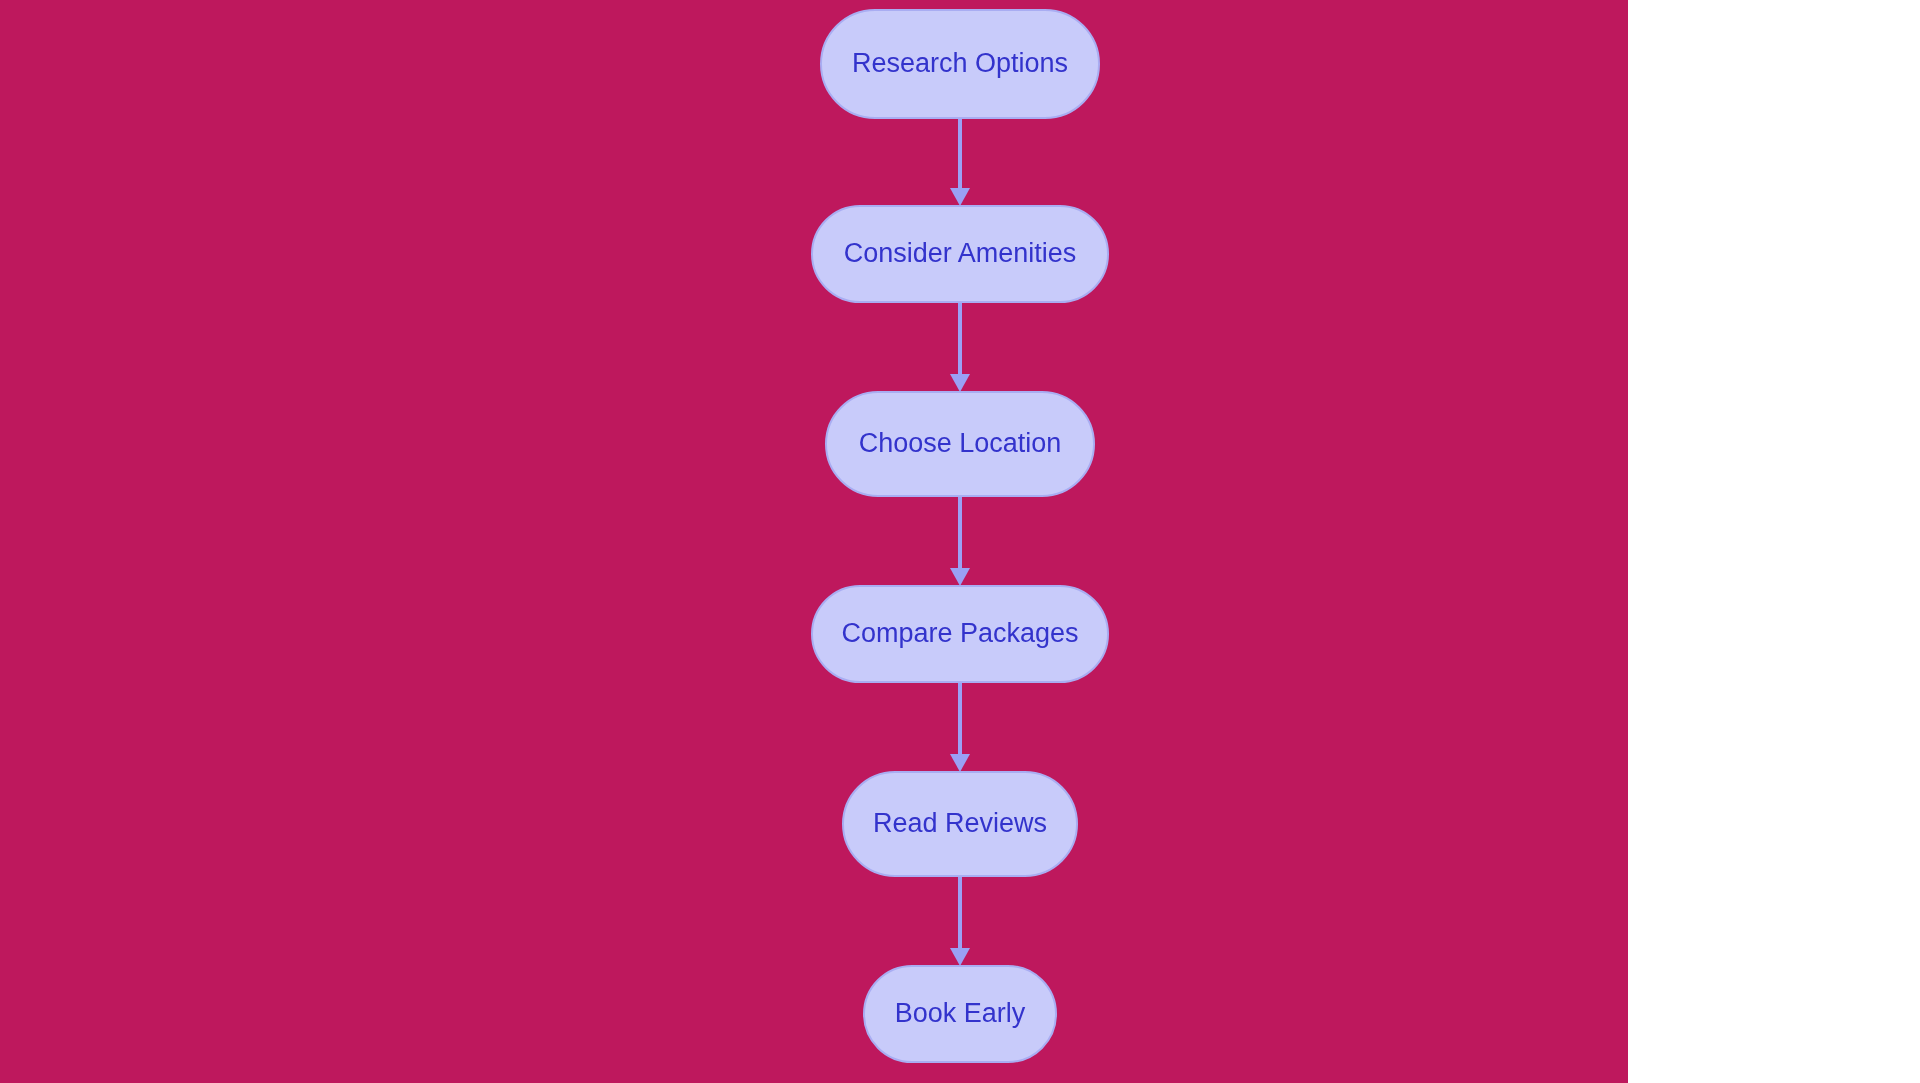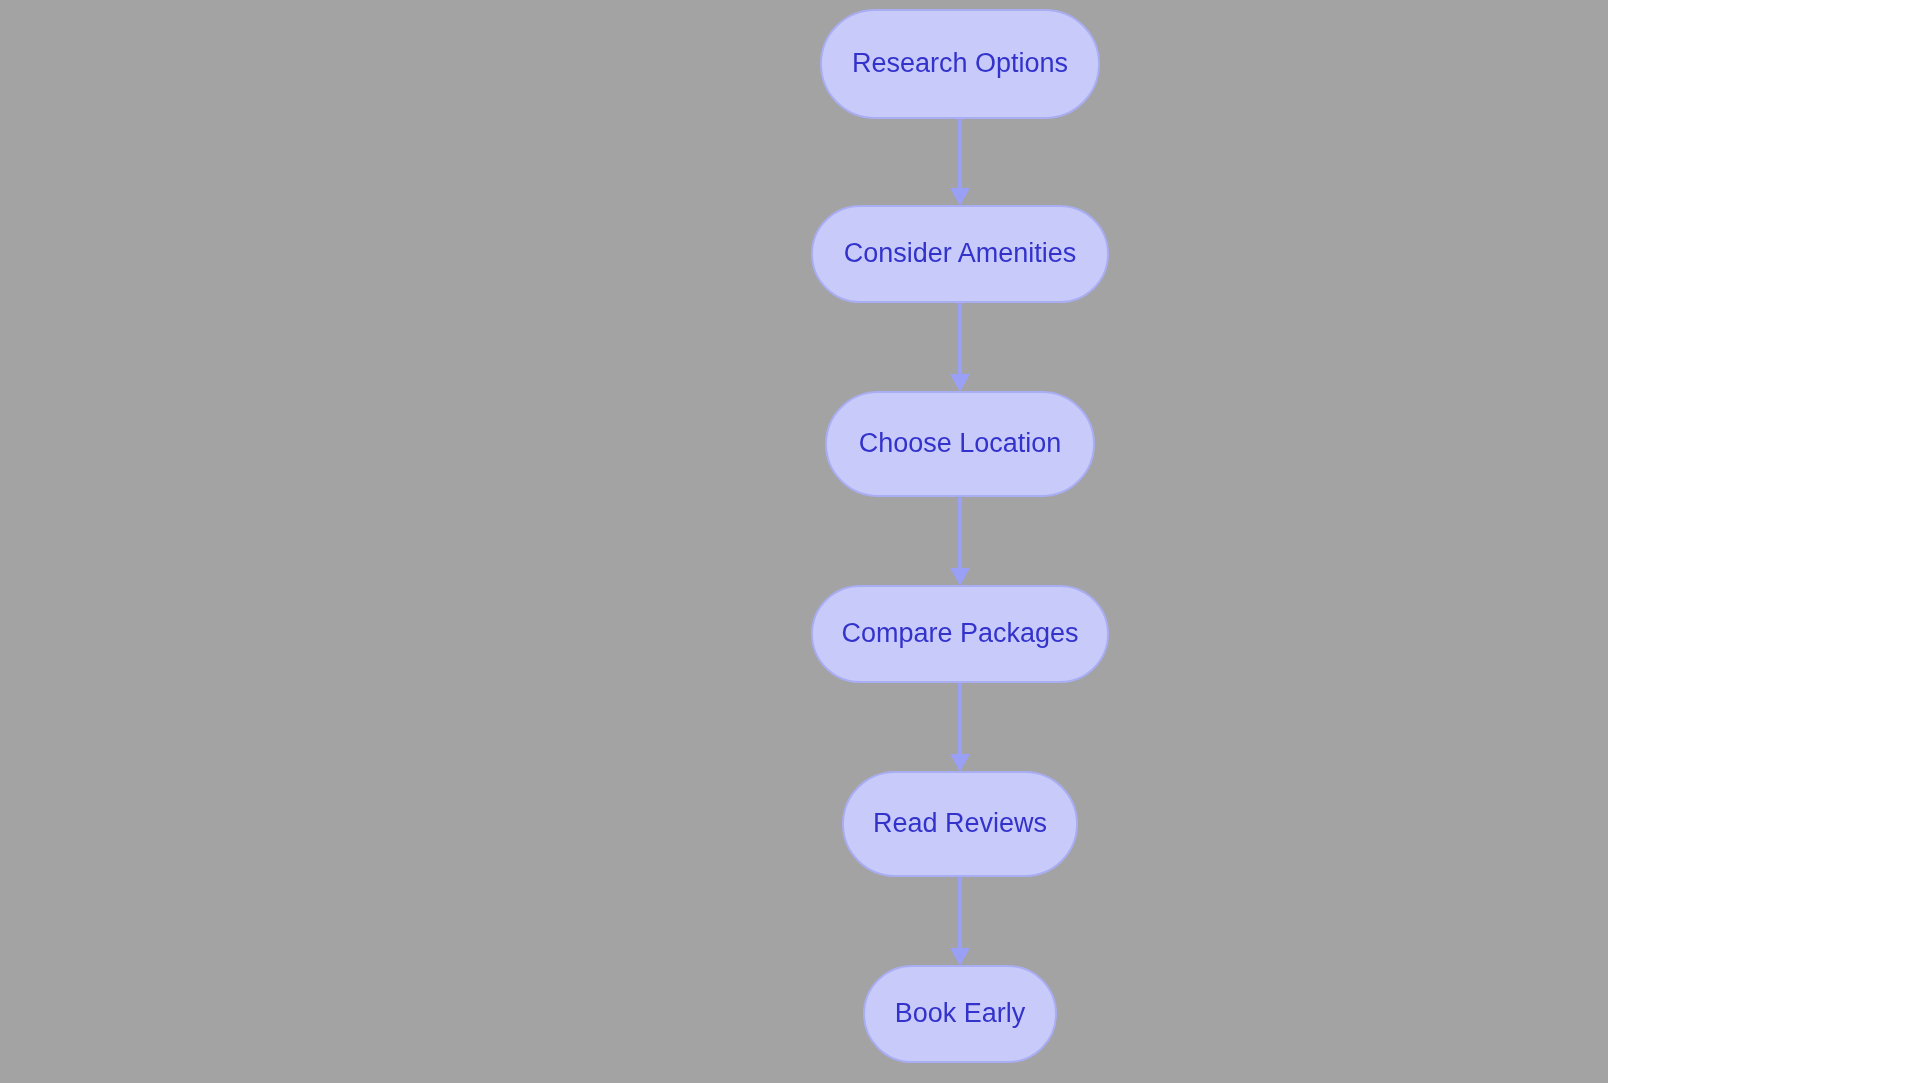--- a/index.html
+++ b/index.html
@@ -11,21 +11,22 @@
   body {
     width: 1920px;
     height: 1083px;
     font-family: "Liberation Sans", sans-serif;
     overflow: hidden;
   }
   #canvas {
     position: relative;
     width: 1608px;
     height: 1083px;
-    background: #a3a3a3;
+    background: #be185d;
+    padding-left: 20px;
   }
   #flow-svg {
     position: absolute;
     top: 0;
     left: 0;
     width: 1920px;
     height: 1083px;
   }
   .node-shape {
     fill: #c8cbfa;

